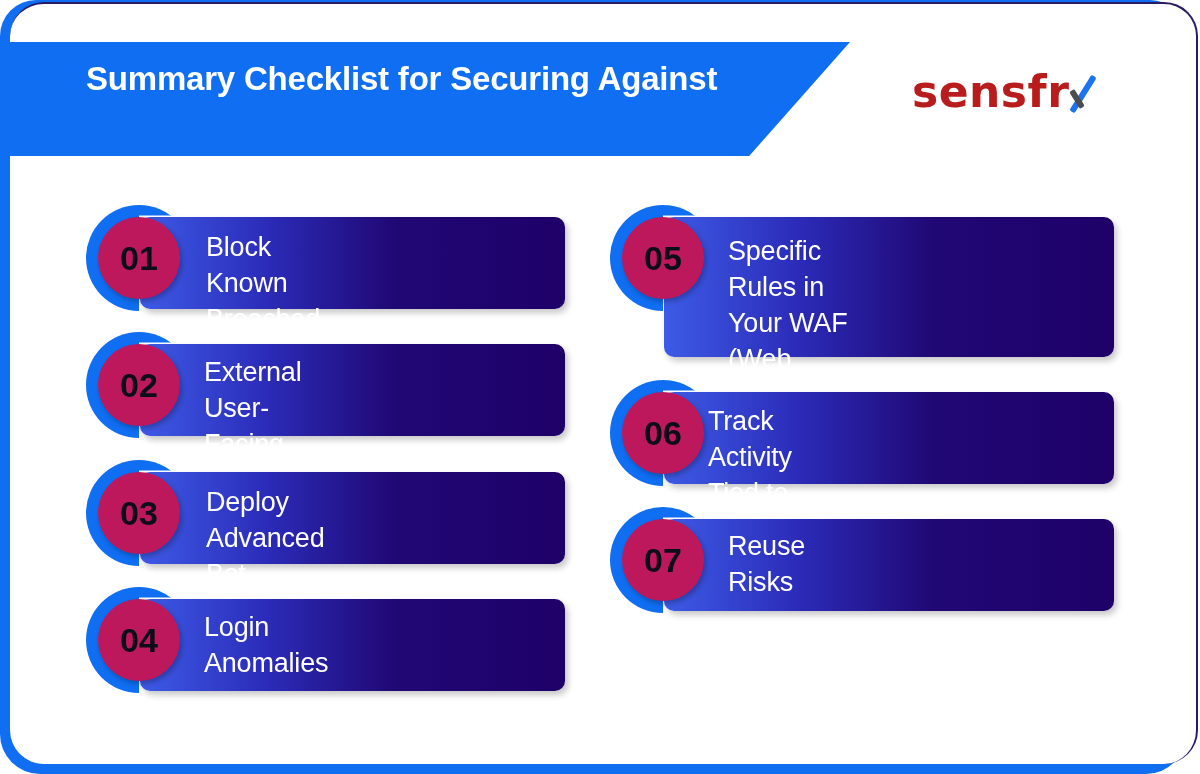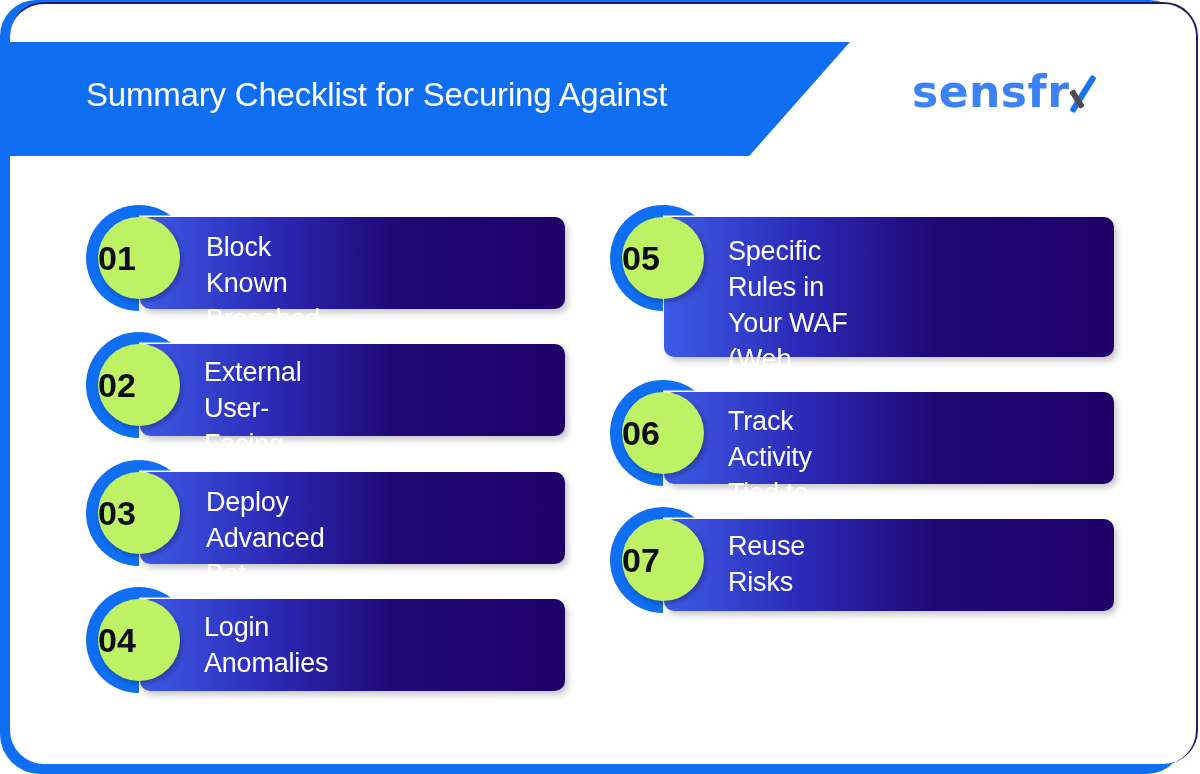--- a/index.html
+++ b/index.html
@@ -25,29 +25,28 @@
     }
 
     
     .banner {
       position: absolute; left: 10px; top: 42px; width: 840px; height: 114px;
       background: #0f6ef2;
       clip-path: polygon(0 0, 100% 0, 88% 100%, 0 100%);
     }
     .banner-title {
       position: absolute; left: 86px; top: 60px; width: 720px;
-      color: #ffffff; font-weight: normal; font-size: 33px; line-height: 37px;
+      color: #ffffff; font-weight: bold; font-size: 33px; line-height: 37px;
       letter-spacing: -0.2px;
-      margin-top: 16px;
     }
 
     
     .logo {
       position: absolute; left: 912px; top: 66px;
-      font-size: 44px; font-weight: bold; color: #3b82f6; letter-spacing: 0.5px;
+      font-size: 44px; font-weight: bold; color: #b91c1c; letter-spacing: 0.5px;
       font-family: "DejaVu Sans", sans-serif;
     }
     .logo .x-slash {
       display: inline-block; position: relative; width: 26px; height: 34px; vertical-align: -2px;
     }
     .logo .x-slash::before {
       content: ""; position: absolute; left: 11px; top: -2px; width: 6px; height: 42px;
       background: #1a73f0; transform: rotate(32deg); border-radius: 2px;
     }
     .logo .x-slash::after {
@@ -61,23 +60,23 @@
       position: absolute;
       border-radius: 10px;
       background: linear-gradient(90deg, #3d5be6 0%, #2b2bb8 30%, #200874 60%, #1f0069 100%);
       box-shadow: 3px 4px 6px rgba(0,0,0,0.22);
     }
     .item .ring {
       position: absolute; border-radius: 50%;
       background: #0f6ef2;
     }
     .item .circle {
-      position: absolute; border-radius: 50%; background: #bef264;
+      position: absolute; border-radius: 50%; background: #be185d;
       box-shadow: 2px 3px 5px rgba(0,0,0,0.25);
-      display: flex; align-items: center; 
+      display: flex; align-items: center; justify-content: center;
       color: #0d0d1a; font-weight: bold; font-size: 34px;
     }
     .item .text {
       position: absolute; color: #ffffff; font-weight: normal;
       font-size: 27px; line-height: 36px; letter-spacing: -0.2px;
     }
   </style>
 </head>
 <body>
 
@@ -157,21 +156,21 @@
   </div>
 </div>
 
 <div class="item">
   <div class="pill" style="left:664px; top:392px; width:450px; height:92px;"></div>
   <div class="ring" style="left:610px; top:380px; width:106px; height:106px; clip-path: inset(0 50% 0 0);"></div>
   <div class="ring" style="left:610px; top:380px; width:106px; height:106px; clip-path: polygon(50% 0, 100% 0, 100% 10%, 50% 10%);"></div>
   <div class="circle" style="left:622px; top:392px; width:82px; height:82px;">
       <span>06</span>
     </div>
-  <div class="text" style="left:728px; top:403px;">
+  <div class="text" style="left:708px; top:403px;">
     <div>Track Activity Tied to</div>
     <div>Residential Proxies</div>
   </div>
 </div>
 
 <div class="item">
   <div class="pill" style="left:664px; top:519px; width:450px; height:92px;"></div>
   <div class="ring" style="left:610px; top:507px; width:106px; height:106px; clip-path: inset(0 50% 0 0);"></div>
   <div class="ring" style="left:610px; top:507px; width:106px; height:106px; clip-path: polygon(50% 0, 100% 0, 100% 10%, 50% 10%);"></div>
   <div class="circle" style="left:622px; top:519px; width:82px; height:82px;">

